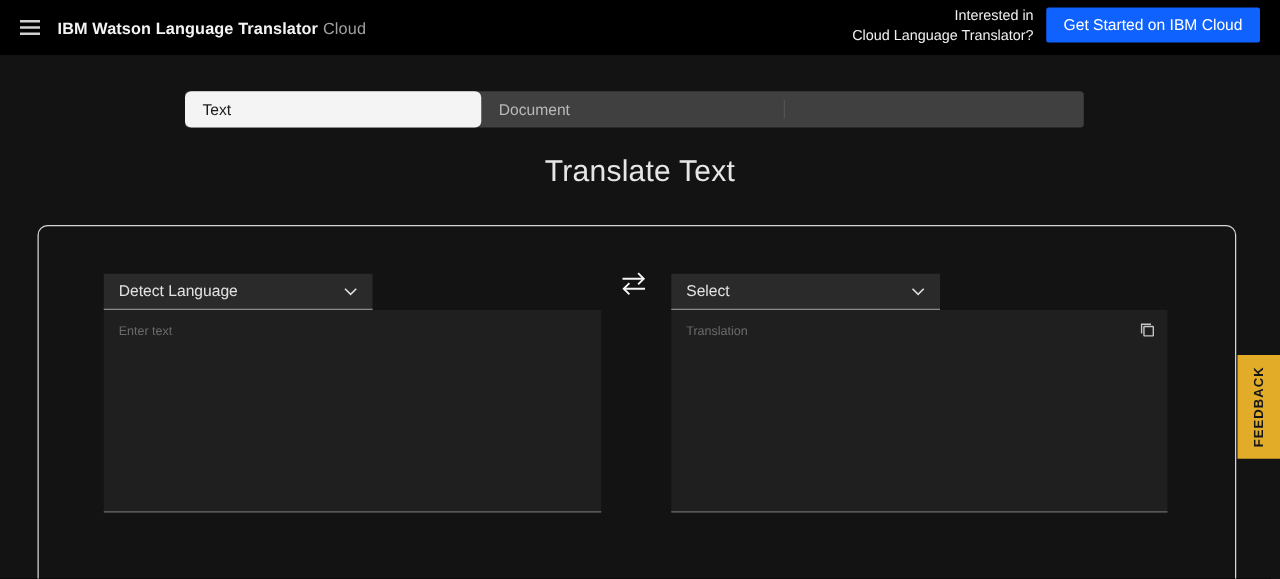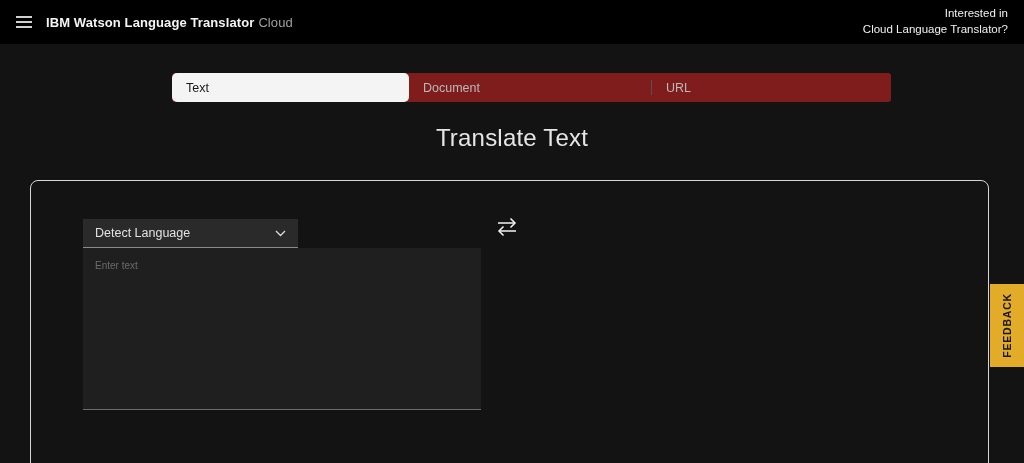--- a/index.html
+++ b/index.html
@@ -17,21 +17,21 @@
   .brand { margin-left:8px; font-size:13px; color:#f4f4f4; letter-spacing:.1px; }
   .brand b { font-weight:700; }
   .brand .light { color:#a0a0a0; font-weight:400; margin-left:4px; }
   .header-right { margin-left:auto; display:flex; align-items:flex-start; gap:10px; }
   .promo { text-align:right; font-size:11.5px; line-height:1.35; color:#f0f0f0; }
   .cta-btn { height:28px; padding:0 14px; background:#0f62fe; color:#fff; border:none;
              border-radius:2px; font-size:12.5px; font-family:inherit; cursor:pointer; }
 
   
   .tabbar { position:absolute; left:148px; top:73px; width:719px; height:29px;
-            display:flex; background:#7f1d1d; border-radius:3px; align-items:stretch;margin-left:24px; }
+            display:flex; background:#404040; border-radius:3px; align-items:stretch; }
   .tab { display:flex; align-items:center; padding-left:14px; font-size:12.5px;
          color:#b9b9b9; cursor:pointer; }
   .tab.active { background:#f4f4f4; color:#1a1a1a; border-radius:5px; width:237px; }
   .tab.t-doc { width:242px; }
   .tab.t-url { flex:1; }
   .tab-divider { width:1px; height:15px; background:#525252; align-self:center; }
 
   
   .page-title { position:absolute; top:124px; left:0; width:100%; text-align:center;
                 font-size:24px; font-weight:300; color:#e6e6e6; letter-spacing:.2px; }
@@ -83,28 +83,28 @@
         </span>
     </button>
     <div class="brand">
       <b>IBM Watson Language Translator</b><span class="light">Cloud</span>
     </div>
     <div class="header-right">
       <div class="promo">
         <div>Interested in</div>
         <div>Cloud Language Translator?</div>
       </div>
+      <button class="cta-btn">Get Started on IBM Cloud</button>
     </div>
   </header>
 
   <nav class="tabbar">
     <div class="tab active">Text</div>
     <div class="tab t-doc">Document</div>
     <div class="tab-divider"></div>
-    <div class="tab t-url">URL</div>
   </nav>
 
   <h1 class="page-title">Translate Text</h1>
 
   <section class="panel">
 
     <div class="col src">
       <div class="lang-select">
         <span class="lbl">Detect Language</span>
         <span class="chev">
@@ -122,20 +122,41 @@
       <svg width="24" height="20" viewBox="0 0 24 20">
         <g fill="none" stroke="#f4f4f4" stroke-width="1.5">
           <path d="M3 6h17"></path>
             <path d="M15.5 1.5L20 6l-4.5 4.5"></path>
           <path d="M21 14H4"></path>
             <path d="M8.5 9.5L4 14l4.5 4.5"></path>
         </g>
       </svg>
     </button>
 
+    <div class="col tgt">
+      <div class="lang-select">
+        <span class="lbl">Select</span>
+        <span class="chev">
+          <svg width="11" height="7" viewBox="0 0 11 7">
+              <path d="M1 1l4.5 4.5L10 1" fill="none" stroke="#dcdcdc" stroke-width="1.3"></path>
+            </svg>
+        </span>
+      </div>
+      <div class="ta-wrap">
+        <textarea class="ta" placeholder="Translation" style=""></textarea>
+        <button class="copy-btn">
+          <svg width="15" height="15" viewBox="0 0 16 16">
+            <g fill="none" stroke="#c6c6c6" stroke-width="1.2">
+              <path d="M3.5 10.5v-8h8"></path>
+              <rect x="5.5" y="4.5" width="8" height="8" rx="0.5"></rect>
+            </g>
+          </svg>
+        </button>
+      </div>
+    </div>
 
   </section>
 
   <button class="feedback-btn">
     <span>FEEDBACK</span>
   </button>
 
 </div>
 
 </body></html>

